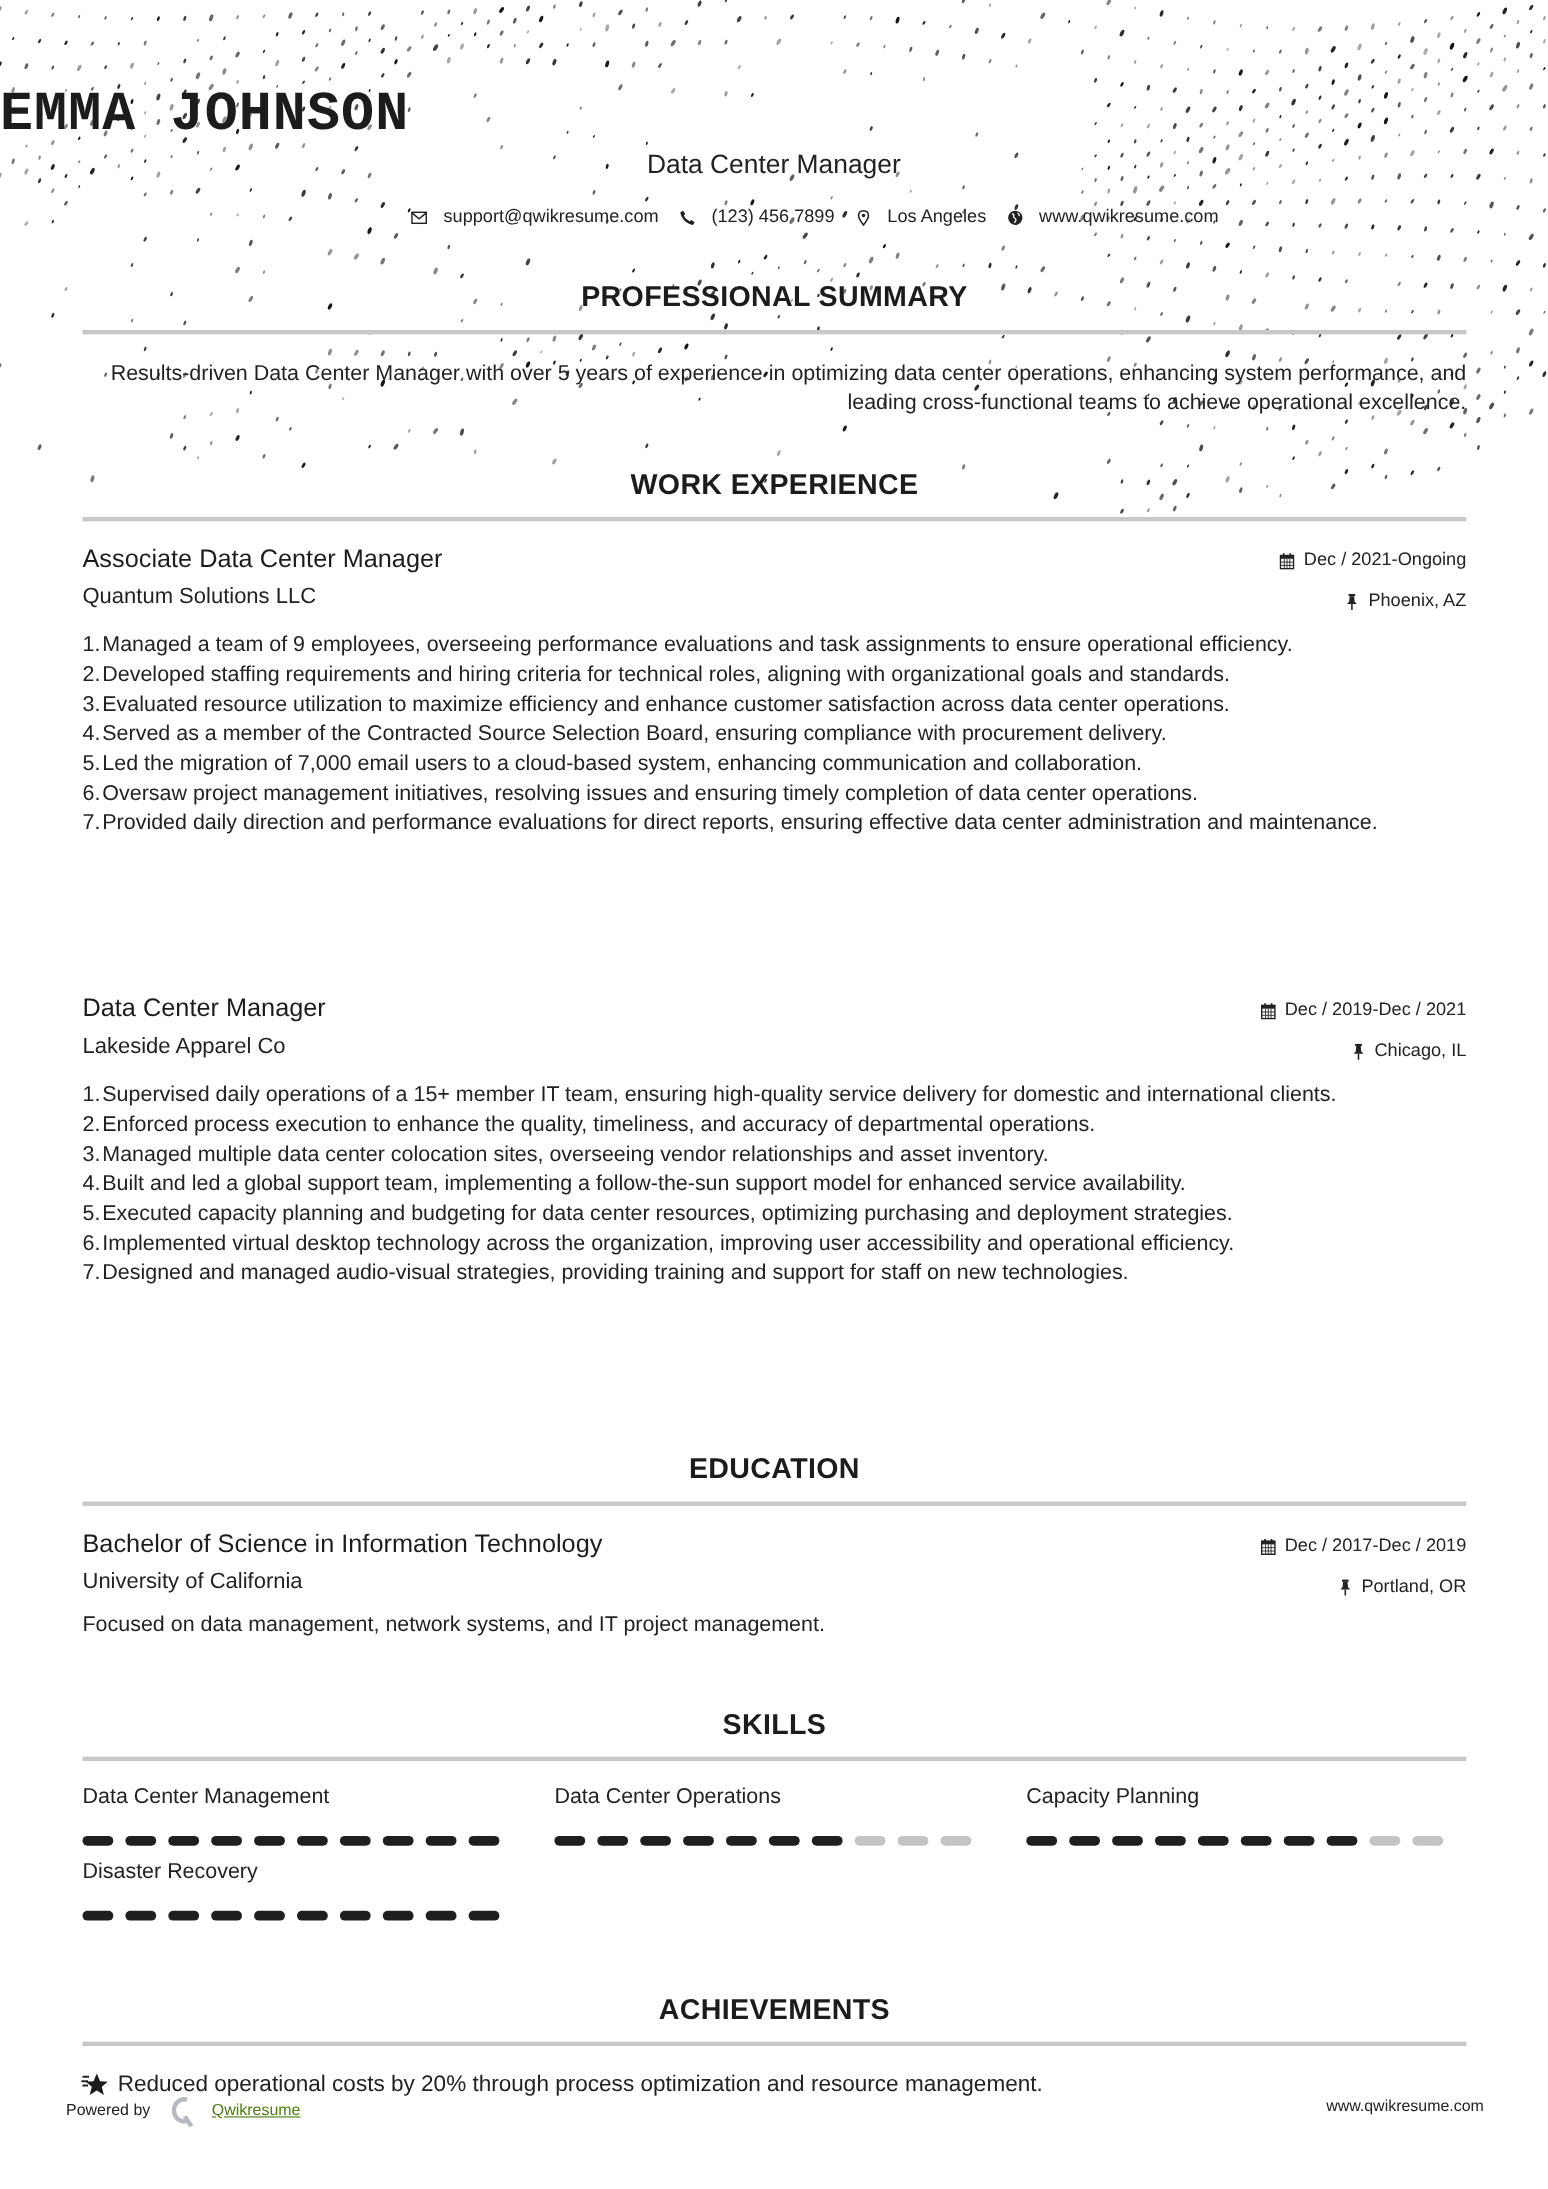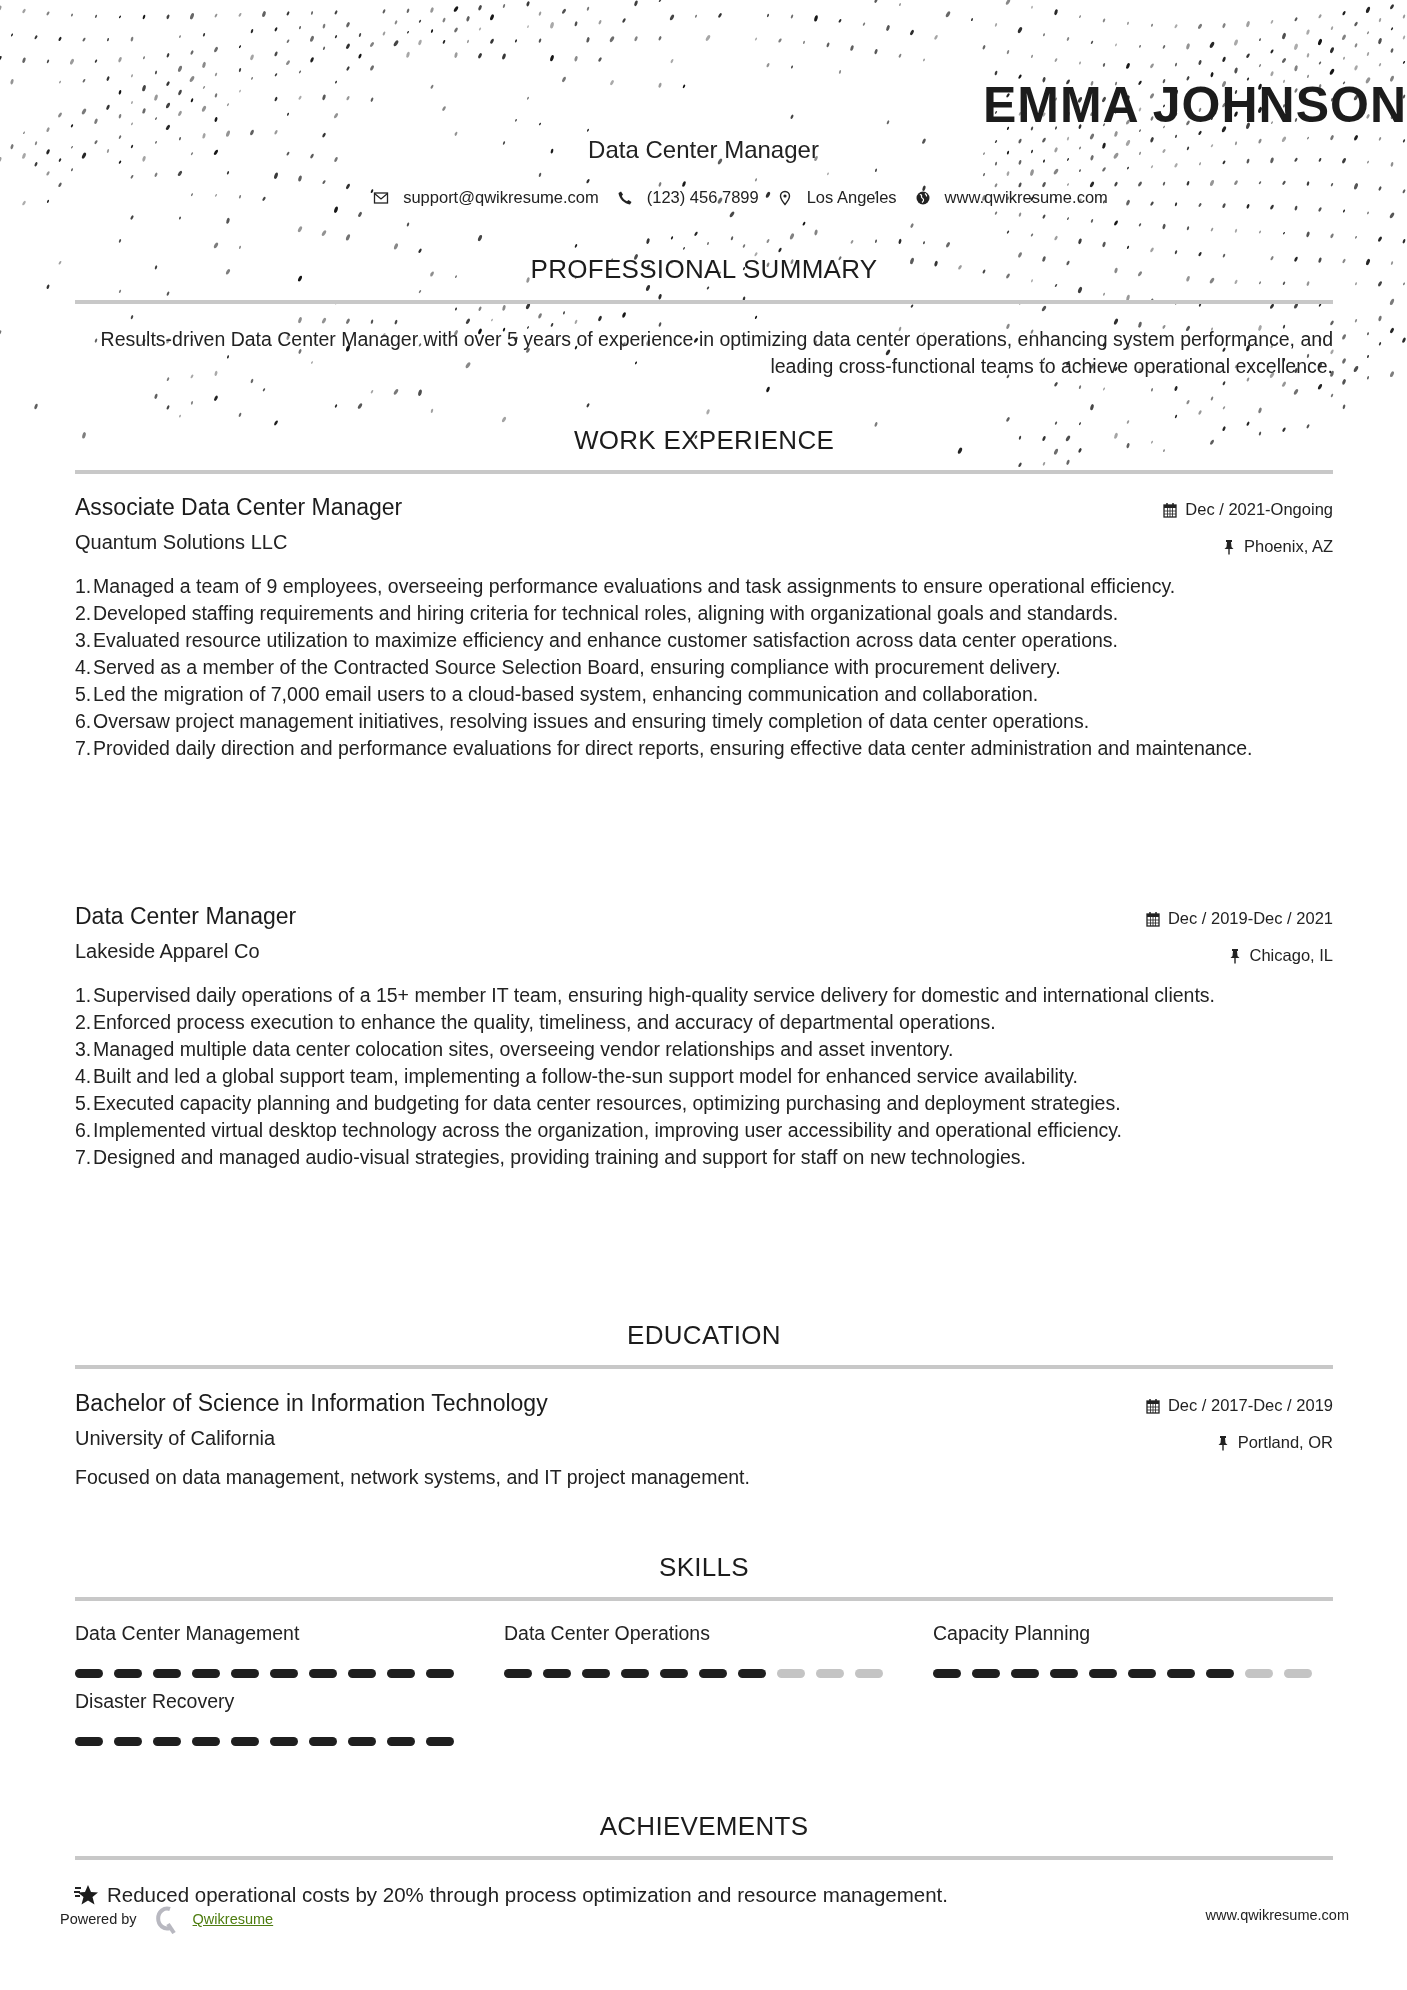--- a/index.html
+++ b/index.html
@@ -1,28 +1,28 @@
 <!DOCTYPE html>
 <html><head>
 <meta charset="utf-8">
 <style>
   html, body { margin: 0; padding: 0; background: #ffffff; }
   body { width: 1407px; height: 1990px; position: relative; overflow: hidden;
          font-family: "Liberation Sans", "DejaVu Sans", sans-serif; color: #222; }
   #dots { position: absolute; left: 0; top: 0; width: 1407px; height: 470px; pointer-events: none; }
-  .name { position: absolute; top: 76px; left: 0; width: 1407px; text-align: right;
-          font-size: 50px; font-weight: bold; letter-spacing: 1px; color: #1c1c1c; }
+  .name { position: absolute; top: 76px; left: 0; width: 1407px; text-align: left;
+          font-size: 50px; font-weight: bold; letter-spacing: 1px; color: #1c1c1c; font-family: Liberation Mono, monospace; }
   .jobtitle { position: absolute; top: 136px; left: 0; width: 1407px; text-align: center;
               font-size: 24px; color: #222; }
   .contacts { position: absolute; top: 188px; left: 0; width: 1407px; display: flex;
               justify-content: center; align-items: center; font-size: 16.5px; color: #222; padding-left: 37px; }
   .contact { display: flex; align-items: center; margin: 0 9px; }
   .contact .ico { display: inline-block; width: 16px; height: 16px; margin-right: 14px; }
   .section-title { position: absolute; left: 75px; width: 1258px; text-align: center;
-                   font-size: 26px; font-weight: normal; color: #1c1c1c; letter-spacing: 0.3px; }
+                   font-size: 26px; font-weight: bold; color: #1c1c1c; letter-spacing: 0.3px; }
   .divider { position: absolute; left: 75px; width: 1258px; height: 4px; background: #c8c8c8; }
   .summary { position: absolute; left: 75px; top: 326px; width: 1258px; font-size: 19.5px;
              line-height: 27px; color: #222; text-align: right; }
   .job { position: absolute; left: 75px; width: 1258px; }
   .job-row { position: relative; height: 37px; text-align: center; }
   .job-title { font-size: 23px; color: #1c1c1c; position: absolute; left: 0; top: 0; }
   .job-company { font-size: 20px; color: #222; position: absolute; left: 0; top: 0; }
   .meta { position: absolute; right: 0; top: 6px; font-size: 16.5px; color: #222;
           display: flex; align-items: center; }
   .meta .ico { display: inline-block; width: 14px; height: 16px; margin-right: 8px; }

